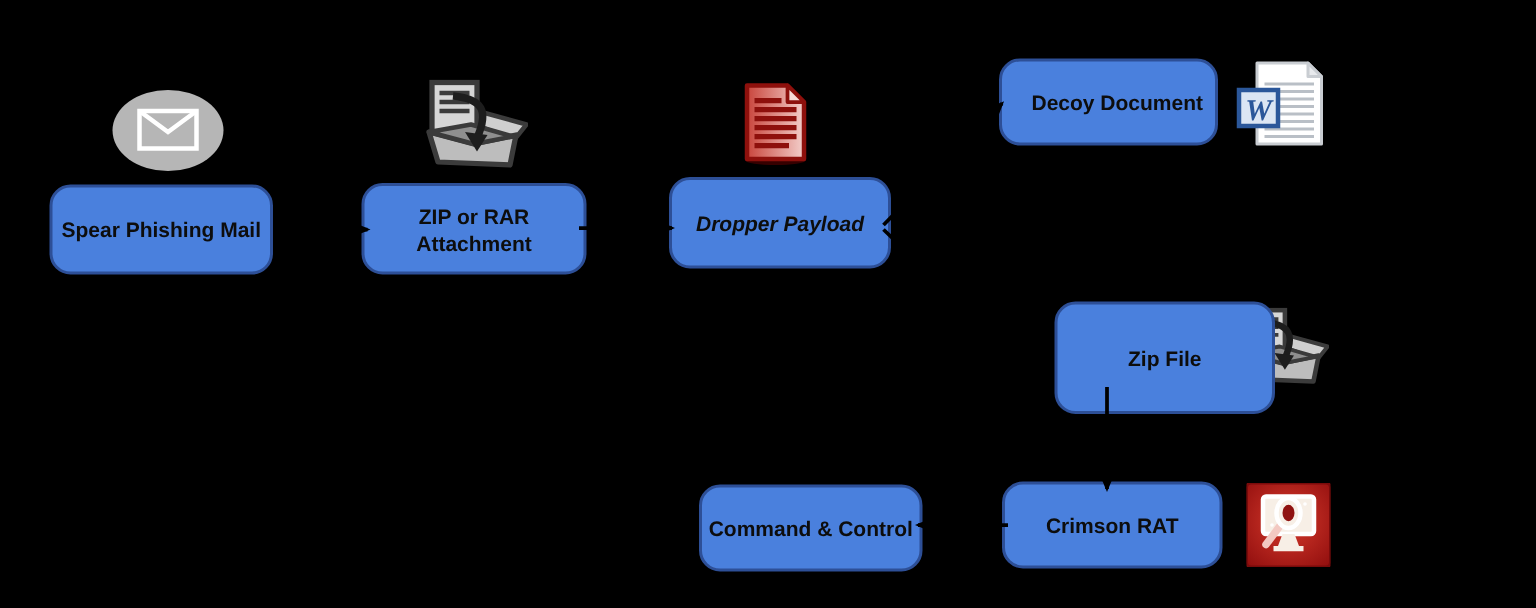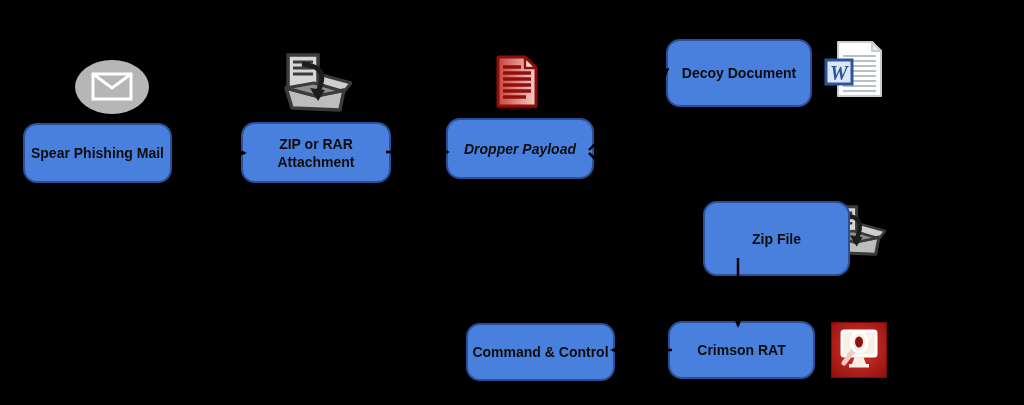--- a/index.html
+++ b/index.html
@@ -123,33 +123,33 @@
     <rect x="11" y="9" width="34" height="25" rx="2" fill="#f7efe6" stroke="#ffffff" stroke-width="3"></rect>
     <line x1="22" y1="29" x2="13" y2="41" stroke="#f3c9c2" stroke-width="5" stroke-linecap="round"></line>
     <ellipse cx="28" cy="20" rx="8" ry="10" fill="#f7efe6" stroke="#ffffff" stroke-width="3"></ellipse>
     <ellipse cx="28" cy="20" rx="4" ry="5.5" fill="#8f1210"></ellipse>
     <circle cx="17" cy="28" r="1.2" fill="#ffffff"></circle>
     <circle cx="39" cy="14" r="1.2" fill="#ffffff"></circle>
     <path d="M24,34 h8 l3,8 h-14 z" fill="#f7efe6"></path>
     <rect x="18" y="42" width="20" height="3.5" fill="#f7efe6"></rect>
   </svg>
 
-  <div class="node nowrap" style="left:23px; top:123px; width:149px; height:60px;">
+  <div class="node nowrap" style="left:33px; top:123px; width:149px; height:60px;">
     <span>Spear Phishing Mail</span>
   </div>
 
   <div class="node" style="left:241px; top:122px; width:150px; height:61px;">
     <span>ZIP or RAR Attachment</span>
   </div>
 
   <div class="node nowrap" style="left:446px; top:118px; width:148px; height:61px;font-style:italic;">
     <span>Dropper Payload</span>
   </div>
 
-  <div class="node nowrap" style="left:666px; top:39px; width:146px; height:68px;">
+  <div class="node nowrap" style="left:666px; top:39px; width:146px; height:58px;justify-content:flex-end;">
     <span>Decoy Document</span>
   </div>
 
   <div class="node nowrap" style="left:703px; top:201px; width:147px; height:75px;">
     <span>Zip File</span>
   </div>
 
   <div class="node nowrap" style="left:668px; top:321px; width:147px; height:58px;">
     <span>Crimson RAT</span>
   </div>

